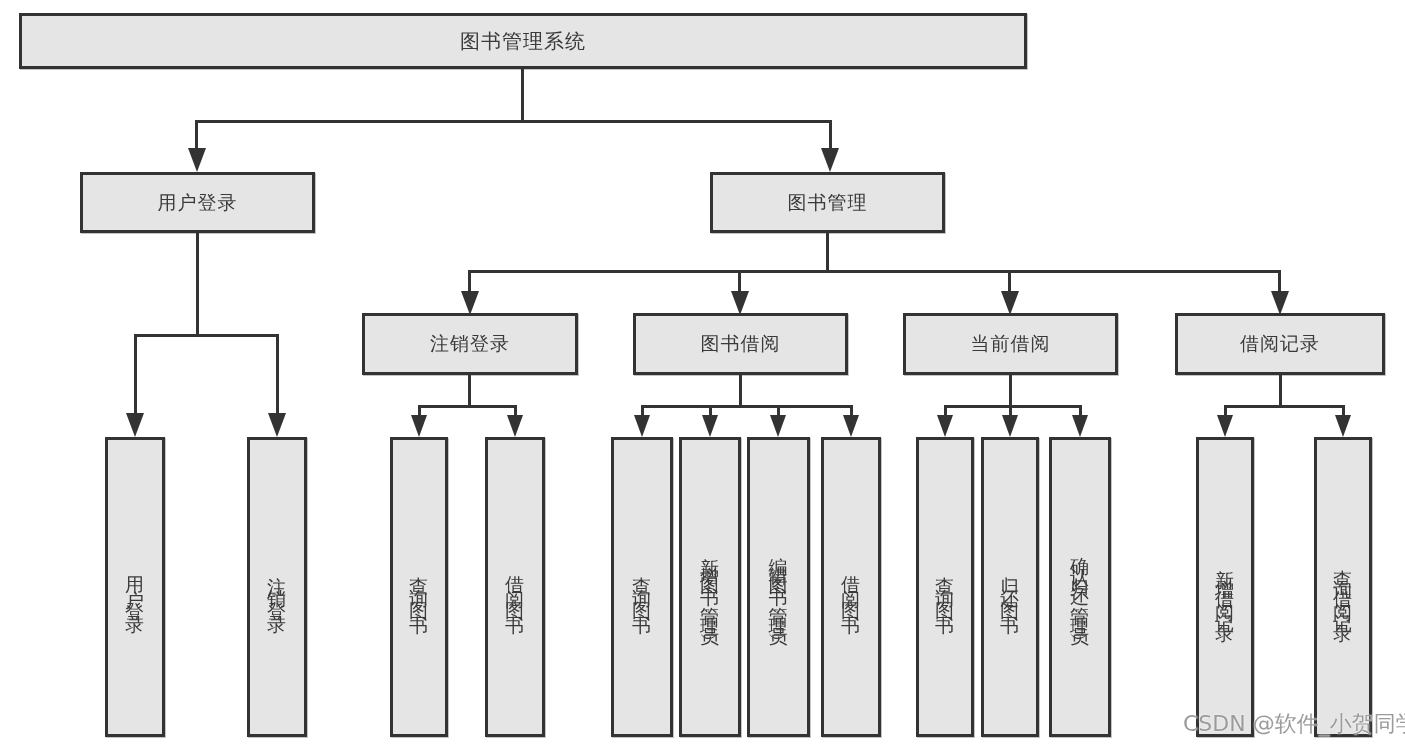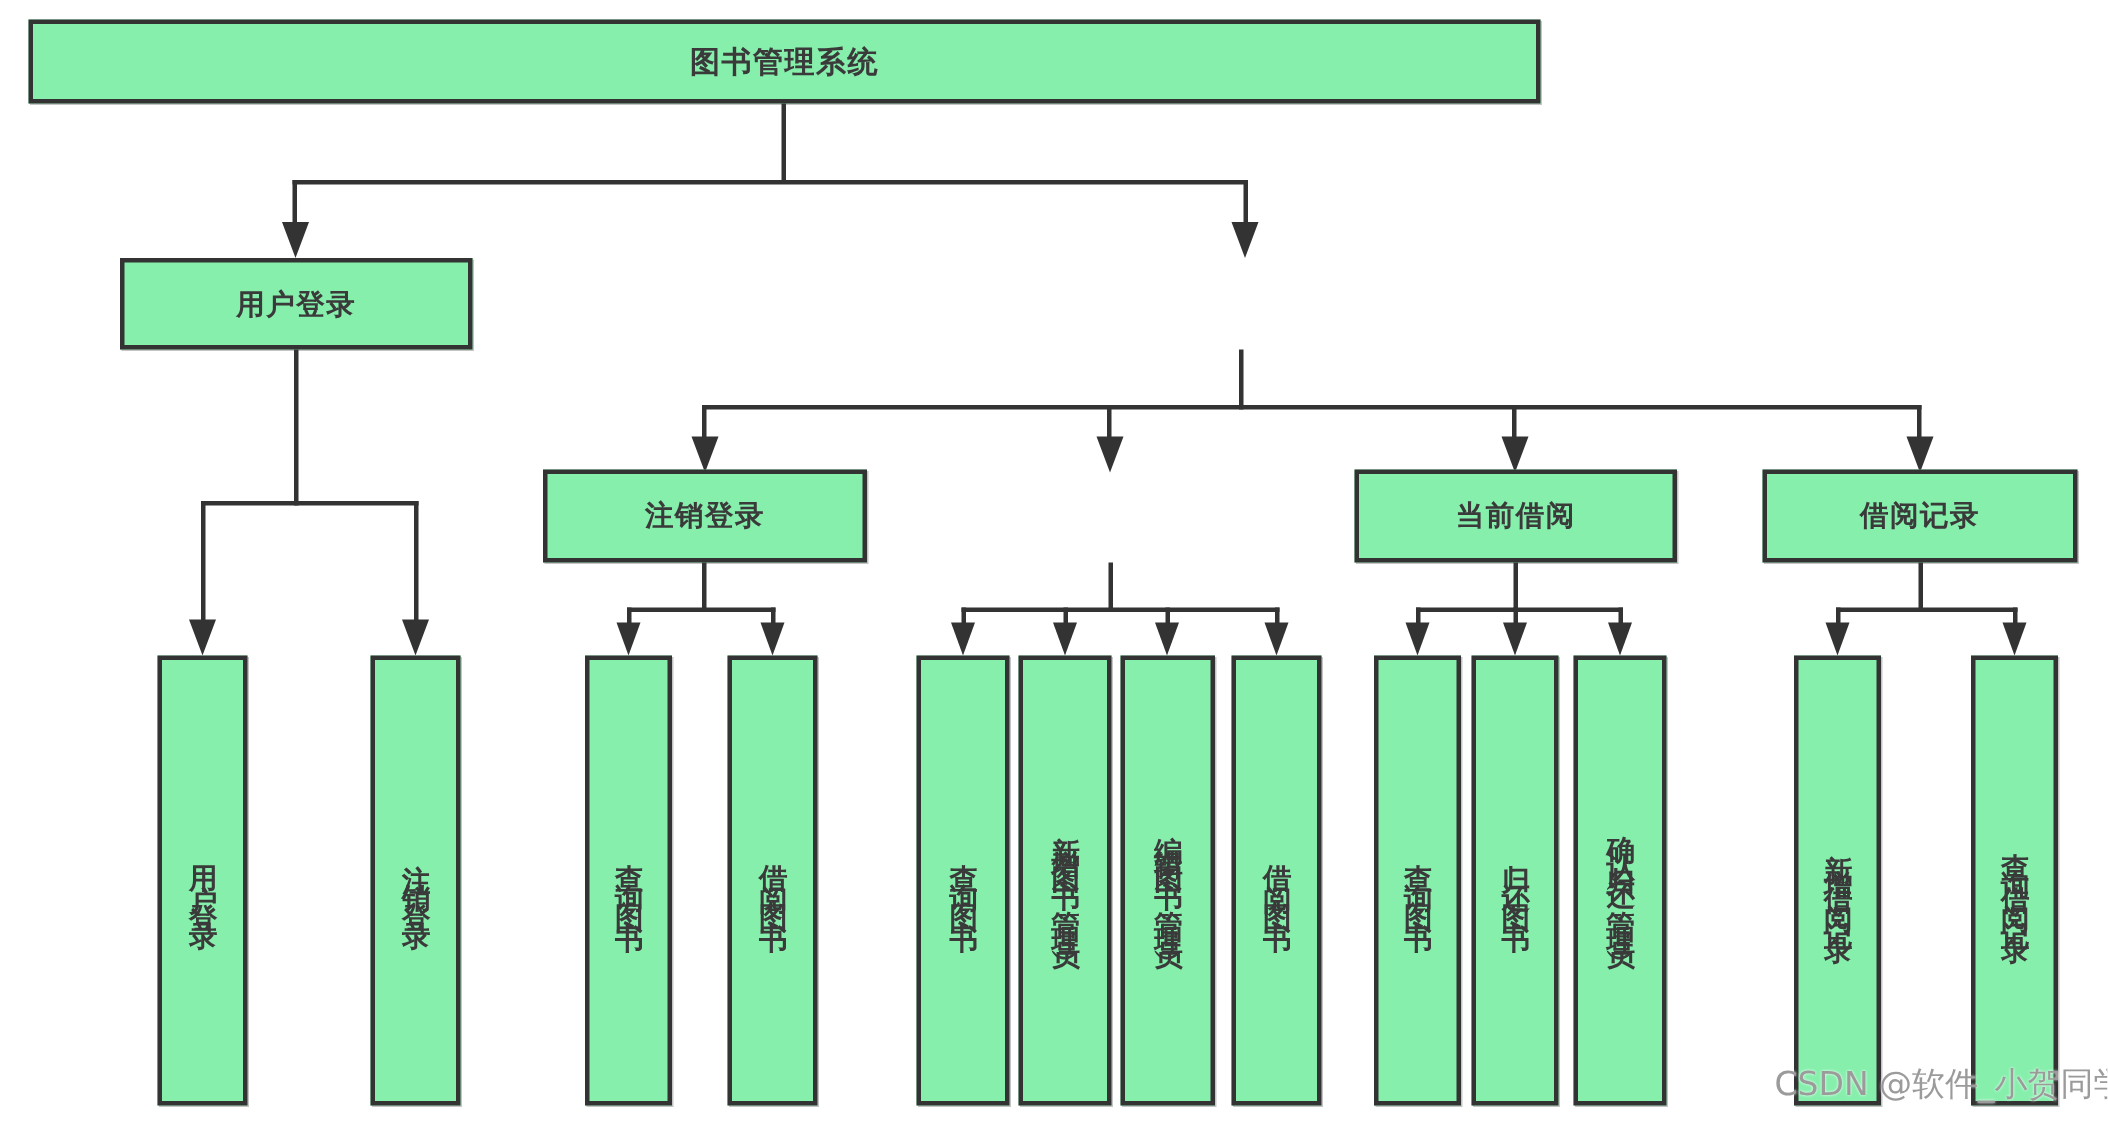--- a/index.html
+++ b/index.html
@@ -1,24 +1,23 @@
 <!DOCTYPE html>
 <html><head>
 <meta charset="utf-8">
 <style>
   html,body{margin:0;padding:0;background:#fff;}
   .stage{
     position:relative;width:1405px;height:747px;background:#fff;overflow:hidden;
     font-family:"DejaVu Sans","Liberation Sans",sans-serif;color:#3a3a3a;
   }
   .box{
-    position:absolute;background:#86efac;border:3px solid #333;box-sizing:border-box;
+    position:absolute;background:#e5e5e5;border:3px solid #333;box-sizing:border-box;
     display:flex;align-items:center;justify-content:center;
     box-shadow:1px 1px 0 rgba(90,90,90,.35);
-    font-weight:bold;
   }
   .hlabel{font-size:19px;letter-spacing:1px;white-space:nowrap;}
   .root-label{font-size:20px;}
   .vtext{
     writing-mode:vertical-rl;text-orientation:mixed;
     font-size:19px;line-height:1;letter-spacing:13px;white-space:nowrap;
   }
   .vline,.hline{position:absolute;background:#333;}
   .vline{width:3px;}
   .hline{height:3px;}
@@ -47,20 +46,23 @@
     <div class="hline" style="left:195px;top:120px;width:637px;"></div>
     <div class="vline" style="left:195px;top:120px;height:31px;"></div>
     <div class="arr" style="left:188px;top:148px;"></div>
     <div class="vline" style="left:829px;top:120px;height:31px;"></div>
     <div class="arr" style="left:821px;top:148px;"></div>
   </div>
 
   <div class="box" style="left:80px;top:172px;width:235px;height:61px;">
     <span class="hlabel">用户登录</span>
   </div>
+  <div class="box" style="left:710px;top:172px;width:235px;height:61px;">
+    <span class="hlabel">图书管理</span>
+  </div>
 
   <div>
     <div class="vline" style="left:196px;top:233px;height:104px;"></div>
     <div class="hline" style="left:134px;top:334px;width:145px;"></div>
     <div class="vline" style="left:134px;top:334px;height:81px;"></div>
     <div class="arr" style="left:126px;top:413px;"></div>
     <div class="vline" style="left:276px;top:334px;height:81px;"></div>
     <div class="arr" style="left:268px;top:413px;"></div>
   </div>
 
@@ -72,20 +74,23 @@
     <div class="vline" style="left:738px;top:270px;height:23px;"></div>
     <div class="arr" style="left:731px;top:291px;"></div>
     <div class="vline" style="left:1008px;top:270px;height:23px;"></div>
     <div class="arr" style="left:1001px;top:291px;"></div>
     <div class="vline" style="left:1278px;top:270px;height:23px;"></div>
     <div class="arr" style="left:1271px;top:291px;"></div>
   </div>
 
   <div class="box" style="left:362px;top:313px;width:216px;height:62px;">
     <span class="hlabel">注销登录</span>
+  </div>
+  <div class="box" style="left:633px;top:313px;width:215px;height:62px;">
+    <span class="hlabel">图书借阅</span>
   </div>
   <div class="box" style="left:1175px;top:313px;width:210px;height:62px;">
     <span class="hlabel">借阅记录</span>
   </div>
   <div class="box" style="left:903px;top:313px;width:215px;height:62px;">
     <span class="hlabel">当前借阅</span>
   </div>
 
   <div>
     <div class="vline" style="left:468px;top:375px;height:33px;"></div>

